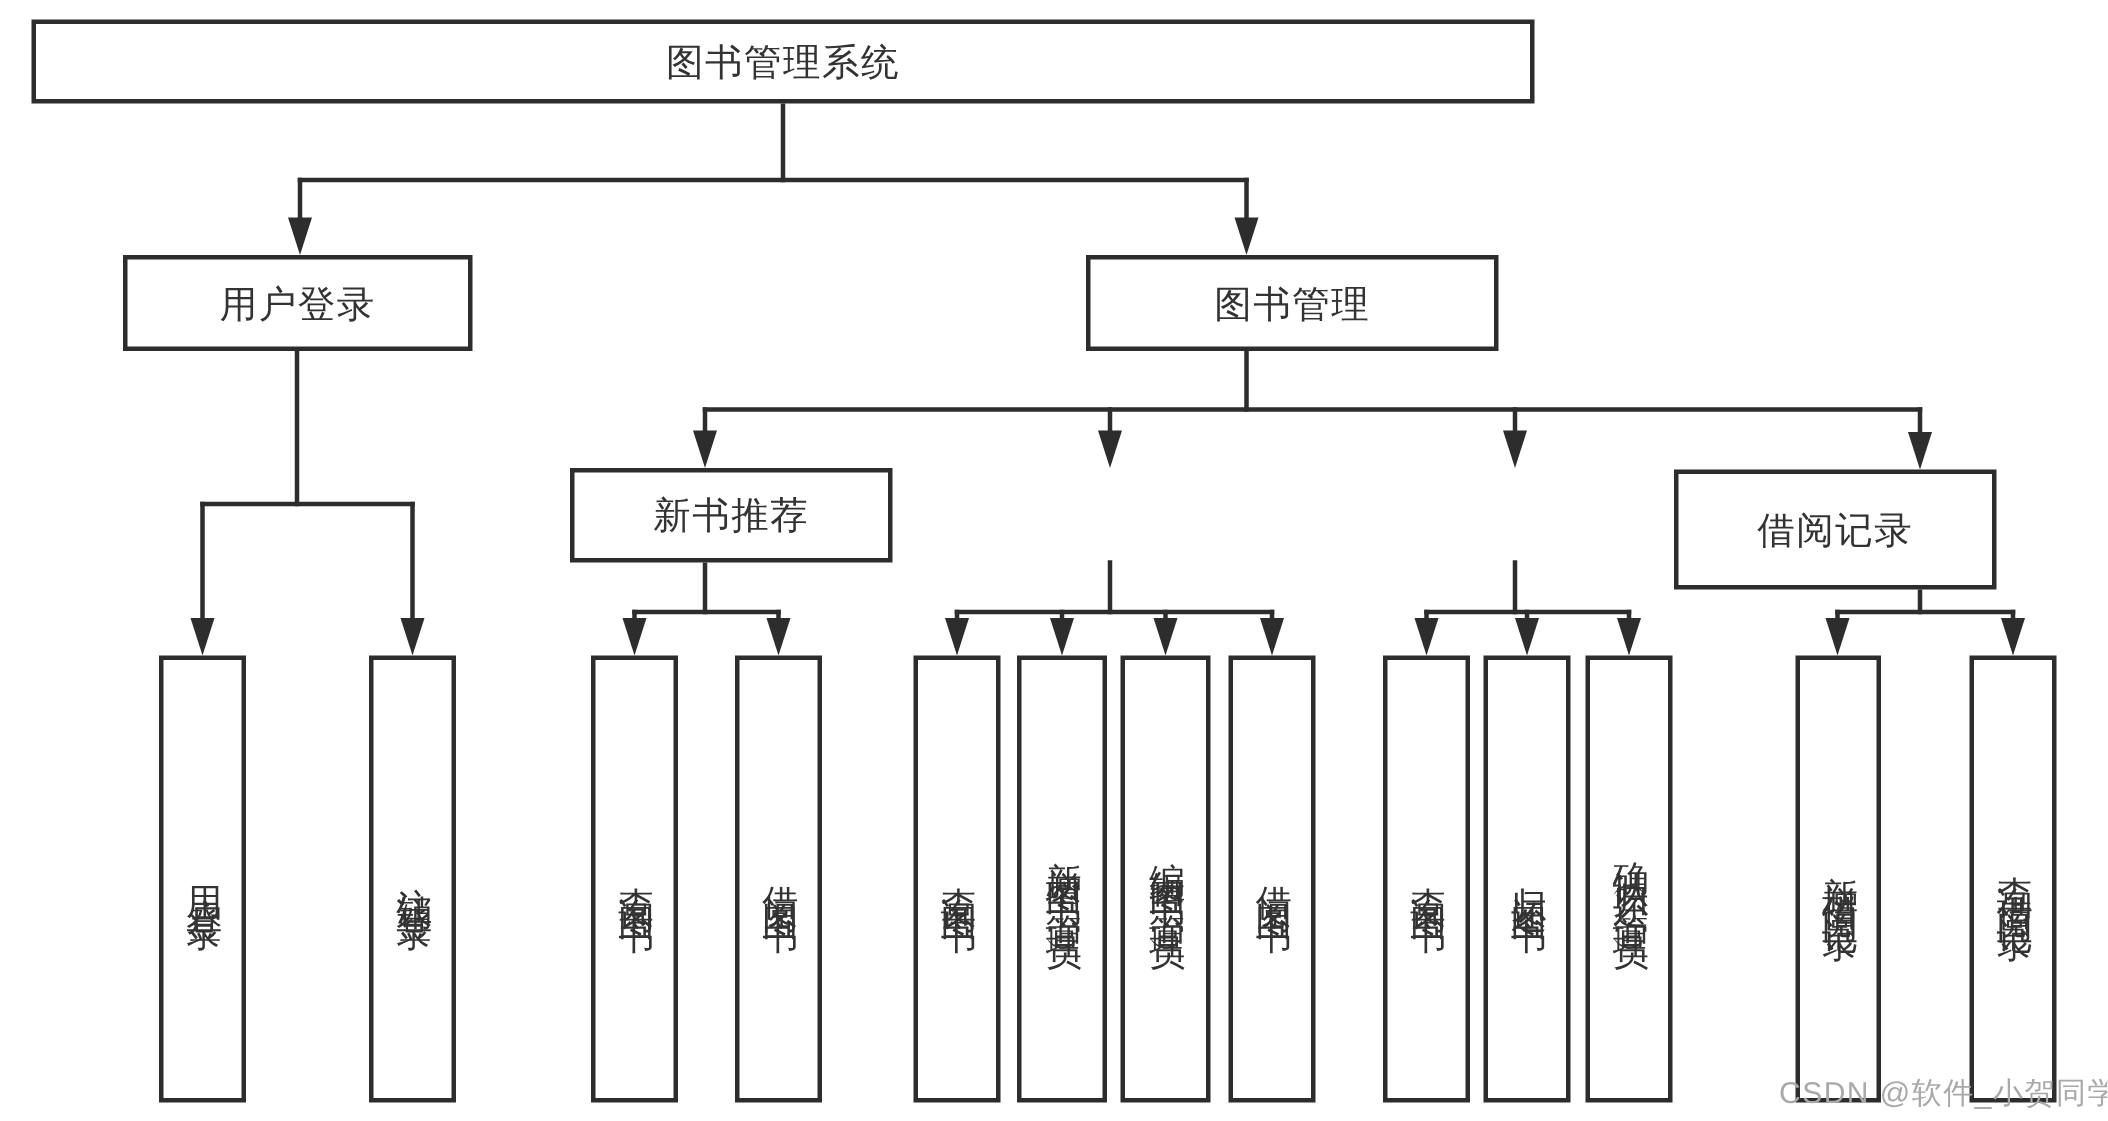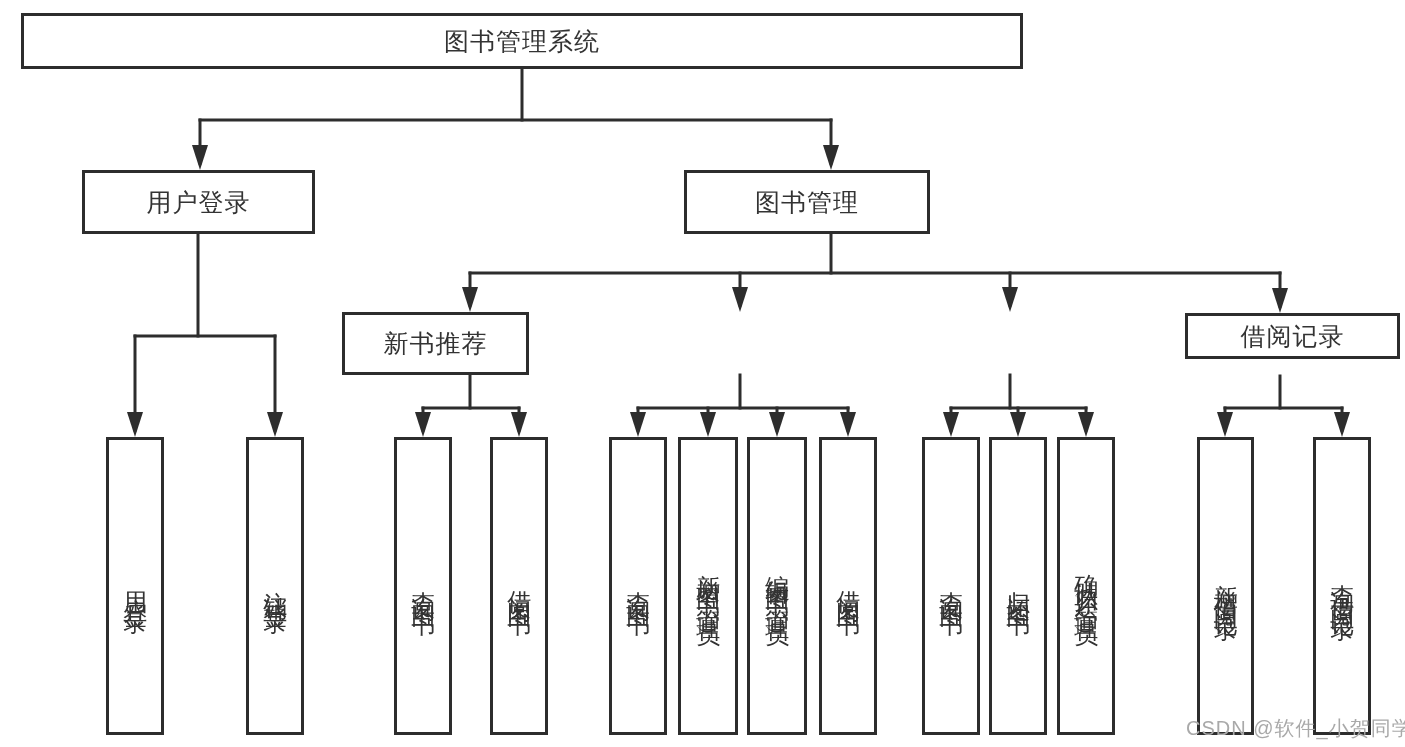--- a/index.html
+++ b/index.html
@@ -108,24 +108,24 @@
     <line class="ln" x1="1225" y1="408" x2="1342" y2="408"></line>
     <line class="ln" x1="1225" y1="408" x2="1225" y2="430"></line>
     <polygon class="ar" points="1217,412 1233,412 1225,437"></polygon>
     <line class="ln" x1="1342" y1="408" x2="1342" y2="430"></line>
     <polygon class="ar" points="1334,412 1350,412 1342,437"></polygon>
   </svg>
 
   <div class="box h" style="left:21px;top:13px;width:1002px;height:56px">图书管理系统</div>
 
   <div class="box h" style="left:82px;top:170px;width:233px;height:64px">用户登录</div>
-  <div class="box h" style="left:684px;top:170px;width:246px;height:64px">图书管理</div>
+  <div class="box h" style="left:724px;top:170px;width:275px;height:64px">图书管理</div>
 
-  <div class="box h" style="left:342px;top:312px;width:187px;height:63px">新书推荐</div>
-  <div class="box h" style="left:1185px;top:313px;width:215px;height:46px">借阅记录</div>
+  <div class="box h" style="left:380px;top:312px;width:215px;height:63px">新书推荐</div>
+  <div class="box h" style="left:1116px;top:313px;width:215px;height:80px">借阅记录</div>
 
   <div class="box v" style="left:106px;top:437px;width:58px;height:298px">
     <span class="vtext">用户登录</span>
   </div>
   <div class="box v" style="left:246px;top:437px;width:58px;height:298px">
     <span class="vtext">注销登录</span>
   </div>
 
   <div class="box v" style="left:394px;top:437px;width:58px;height:298px">
     <span class="vtext">查询图书</span>

